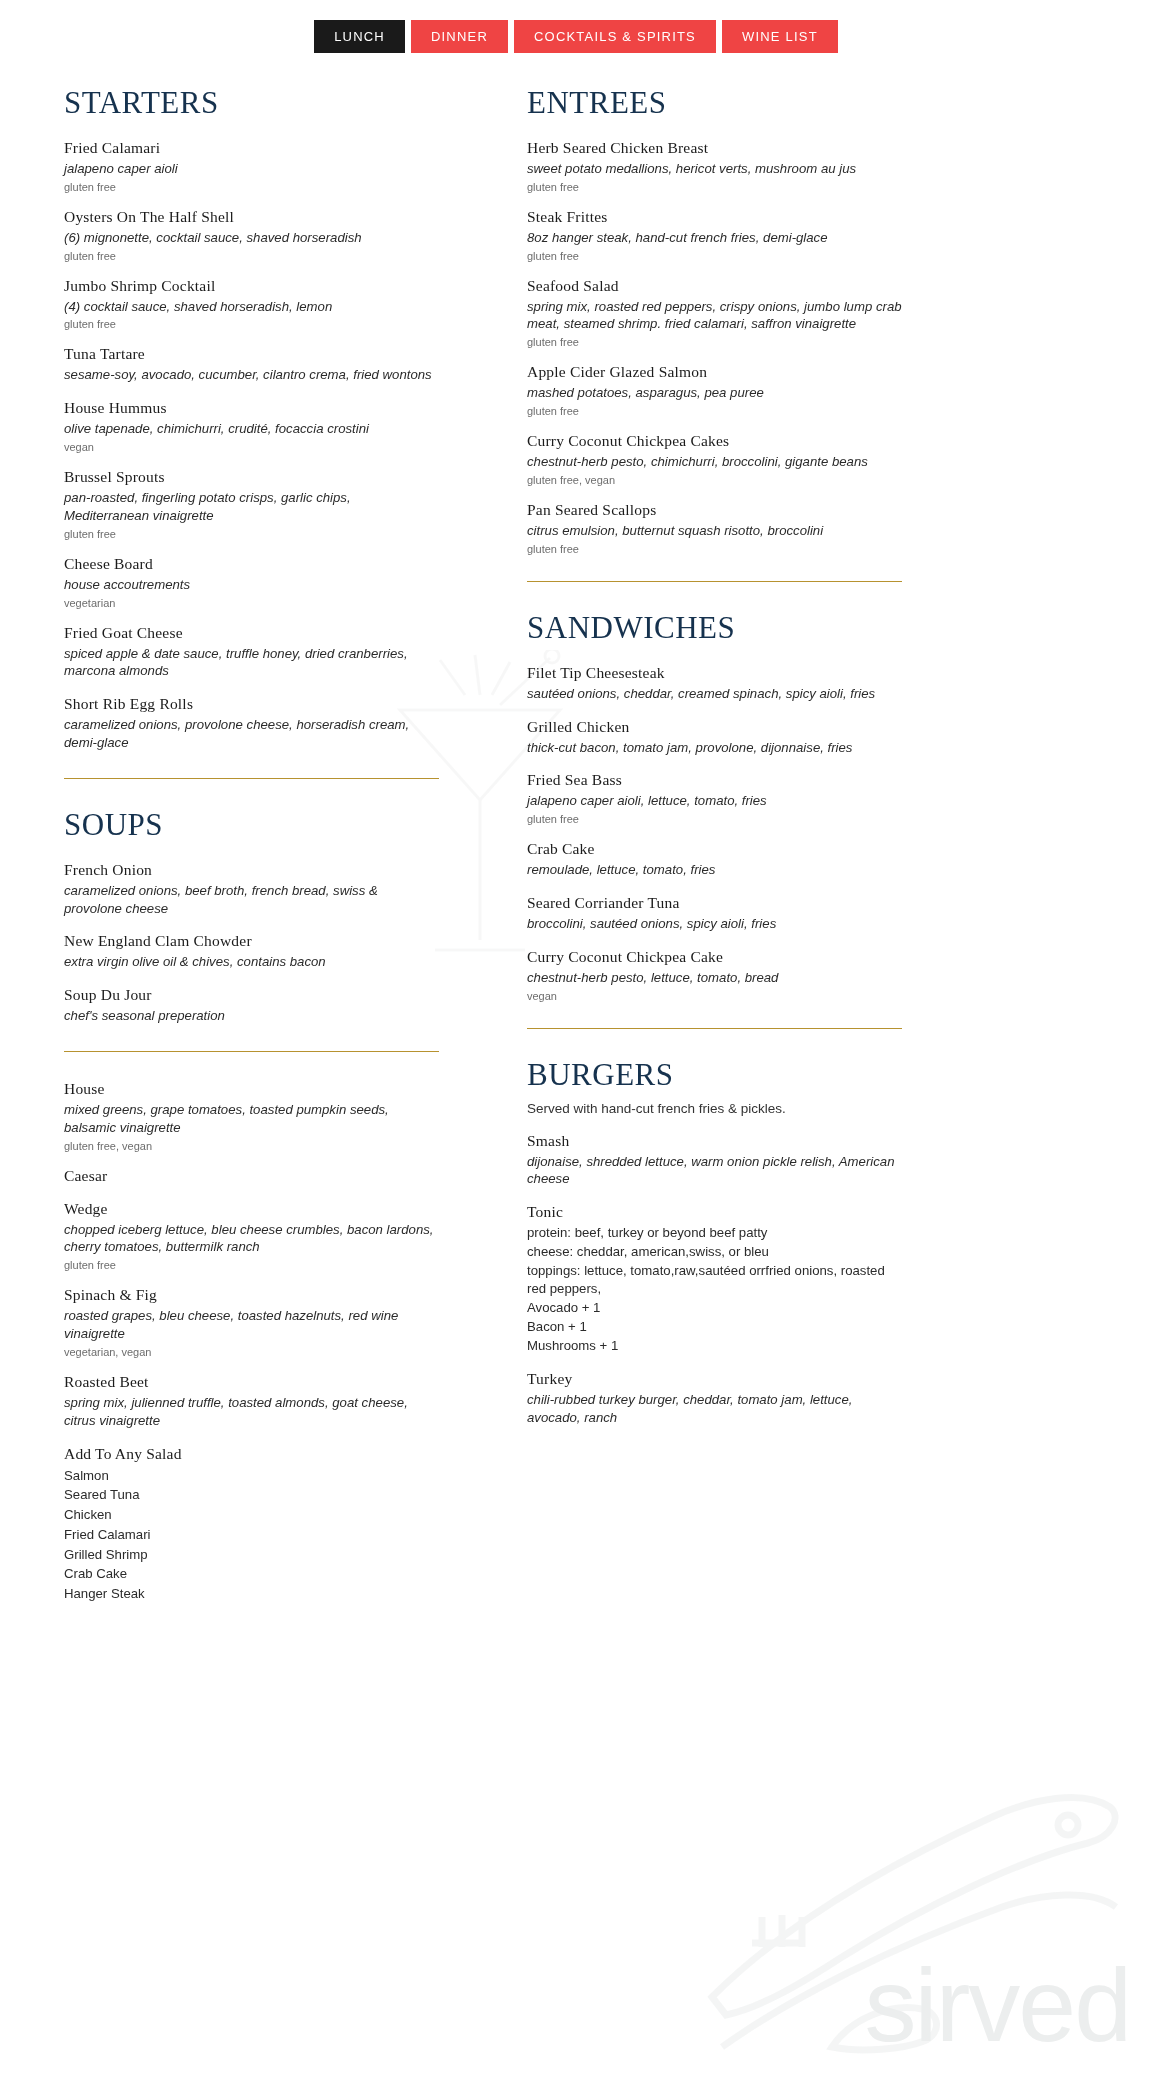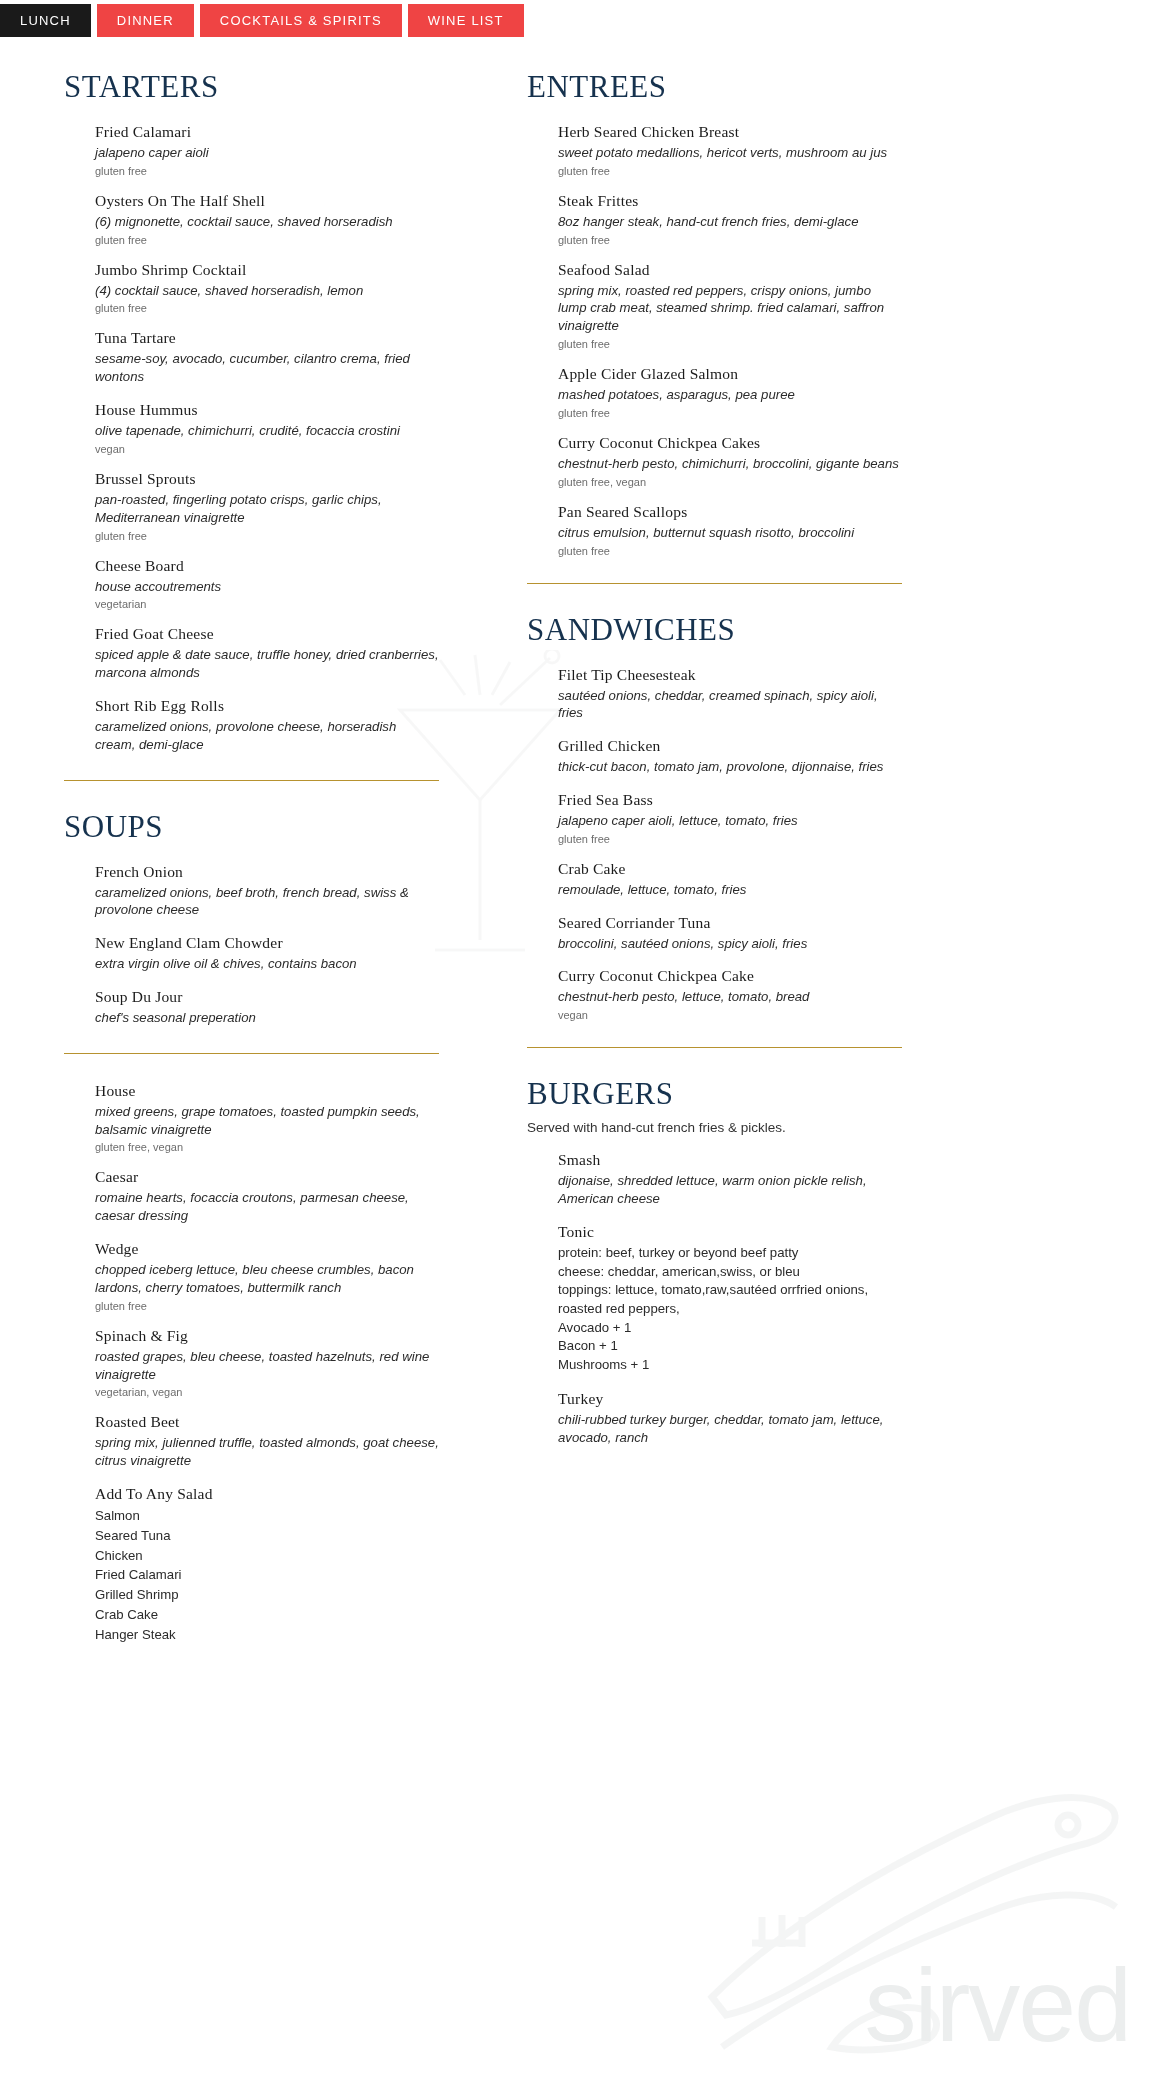--- a/index.html
+++ b/index.html
@@ -10,22 +10,23 @@
     background: #ffffff;
     font-family: "Liberation Sans", sans-serif;
     color: #222;
     position: relative;
     overflow: hidden;
   }
 
   
   .tabs {
     display: flex;
+    justify-content: center;
     gap: 6px;
-    padding-top: 4px;
+    padding-top: 20px;
   }
   .tab {
     font-size: 13px;
     letter-spacing: 1.2px;
     padding: 9px 20px;
     color: #ffffff;
     background: #ef4444;
     text-align: center;
     cursor: pointer;
     white-space: nowrap;
@@ -84,21 +85,21 @@
     font-size: 31px;
     letter-spacing: .5px;
     margin: 0 0 18px 0;
   }
   .section-note {
     font-size: 13.5px;
     color: #333;
     margin: -10px 0 16px 0;
   }
 
-  .item { margin-bottom: 15px; margin-left: 31px; }
+  .item { margin-bottom: 15px; }
   .item-name {
     font-family: "Liberation Serif", serif;
     font-size: 15.5px;
     color: #1b1b1b;
     margin-bottom: 3px;
     letter-spacing: .2px;
   }
   .item-desc {
     font-size: 13.2px;
     font-style: italic;
@@ -242,21 +243,20 @@
 
     <div class="section">
 
       <div class="item">
         <div class="item-name">House</div>
         <div class="item-desc">mixed greens, grape tomatoes, toasted pumpkin seeds, balsamic vinaigrette</div>
         <div class="item-tags">gluten free, vegan</div>
       </div>
       <div class="item">
         <div class="item-name">Caesar</div>
-        <div class="item-desc">romaine hearts, focaccia croutons, parmesan cheese, caesar dressing</div>
       </div>
       <div class="item">
         <div class="item-name">Wedge</div>
         <div class="item-desc">chopped iceberg lettuce, bleu cheese crumbles, bacon lardons, cherry tomatoes, buttermilk ranch</div>
         <div class="item-tags">gluten free</div>
       </div>
       <div class="item">
         <div class="item-name">Spinach &amp; Fig</div>
         <div class="item-desc">roasted grapes, bleu cheese, toasted hazelnuts, red wine vinaigrette</div>
         <div class="item-tags">vegetarian, vegan</div>

